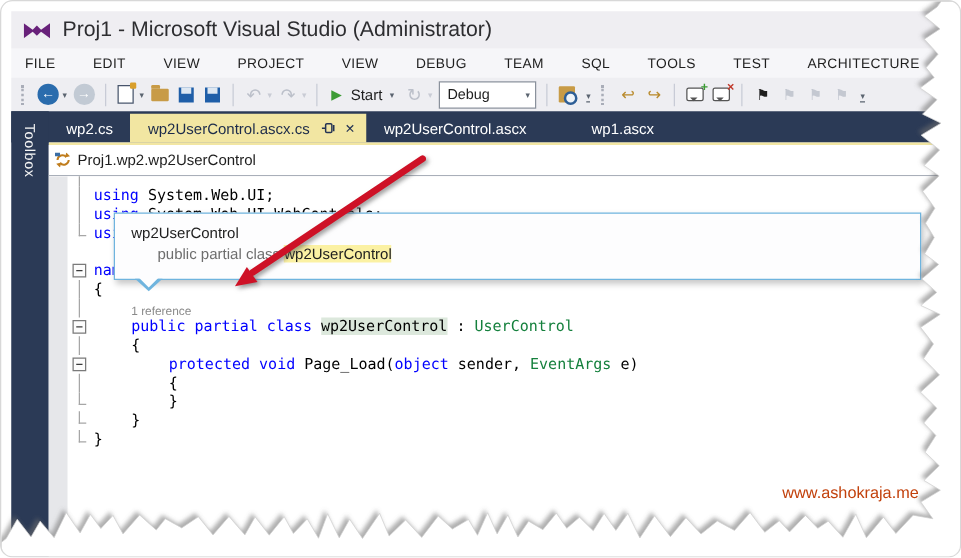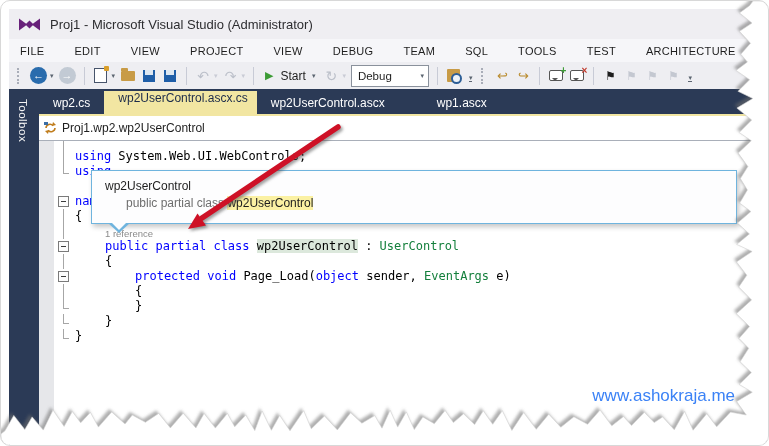--- a/index.html
+++ b/index.html
@@ -2,21 +2,21 @@
 <html><head>
 <meta charset="utf-8">
 <style>
   html,body{margin:0;padding:0;background:#fff;}
   .page{position:relative;width:769px;height:446px;background:#fff;border:1px solid #d8d8d8;
         border-radius:10px;overflow:hidden;font-family:"Liberation Sans",sans-serif;box-sizing:border-box;}
   
   .titlebar{position:absolute;left:8px;top:8px;right:10px;height:30px;background:#efeef2;
             display:flex;align-items:center;}
   .vslogo{margin:0 10px 0 10px;display:flex;}
-  .title-text{font-size:13px;color:#2d2d30;}
+  .title-text{font-size:17px;color:#2d2d30;}
   
   .menubar{position:absolute;left:8px;top:38px;right:10px;height:23px;background:#f6f6f9;
            display:flex;align-items:center;gap:30px;padding-left:11px;}
   .menu-item{font-size:11px;color:#1e1e1e;letter-spacing:.3px;white-space:nowrap;}
   
   .toolbar{position:absolute;left:8px;top:61px;right:10px;height:27px;background:#eeeef2;
            display:flex;align-items:center;gap:5px;padding-left:6px;font-size:12px;color:#1e1e1e;}
   .grip{width:4px;height:16px;border-left:2px dotted #a9adb8;margin:0 2px;}
   .vsep{width:1px;height:18px;background:#c8cbd6;margin:0 3px;}
   .tbtn{display:inline-flex;align-items:center;justify-content:center;min-width:16px;height:20px;cursor:default;}
@@ -46,21 +46,21 @@
   .bubble{width:12px;height:9px;border:1px solid #555;border-radius:2px;position:relative;background:#fff;}
   .bubble:before{content:"";position:absolute;left:2px;bottom:-4px;border:3px solid transparent;border-top-color:#555;}
   .bubble.plus:after{content:"+";position:absolute;right:-4px;top:-6px;color:#3c9b35;font-size:10px;font-weight:bold;}
   .bubble.minus:after{content:"\00d7";position:absolute;right:-4px;top:-6px;color:#c0392b;font-size:10px;font-weight:bold;}
   .bm{font-size:12px;color:#1e1e1e;}
   .bm.dis{color:#c4c8d1;}
   
   .tabwell{position:absolute;left:8px;top:88px;right:0;height:25px;background:#2b3a56;}
   .tab-bar{position:absolute;left:30px;top:2px;right:0;height:23px;display:flex;align-items:center;font-size:12px;}
   .tab{padding:0 14px;height:23px;display:flex;align-items:center;color:#fff;white-space:nowrap;}
-  .tab.active{background:#f2e6a2;color:#1c2b4a;padding:0 9px 0 14px;gap:7px;flex-direction:column;}
+  .tab.active{background:#f2e6a2;color:#1c2b4a;padding:0 9px 0 14px;gap:7px;}
   .tab:last-child{margin-left:24px;}
   .tclose{font-size:10px;color:#253454;}
   .pin{margin-left:2px;}
   .goldbar{position:absolute;left:38px;top:113px;right:0;height:2px;background:#f2e6a2;}
   
   .leftstrip{position:absolute;left:8px;top:88px;width:30px;bottom:0;background:#2b3a56;}
   .toolbox-tab{writing-mode:vertical-rl;color:#f4f4f4;font-size:11.5px;letter-spacing:.5px;margin:10px 0 0 8px;}
   
   .breadcrumb{position:absolute;left:38px;top:115px;right:0;height:24px;background:#fff;
               border-bottom:1px solid #a9afb9;display:flex;align-items:center;gap:5px;padding-left:5px;}
@@ -87,21 +87,21 @@
   .tt-title{font-size:12px;color:#1e1e1e;padding:8px 0 0 13px;}
   .tt-sig{font-size:12px;color:#6e6e6e;padding:3px 0 0 34px;}
   .tt-hl{background:#fbf1a3;color:#1e1e1e;}
   .tt-notch-o{position:absolute;left:16px;bottom:-10px;width:0;height:0;
               border-left:11px solid transparent;border-right:11px solid transparent;border-top:10px solid #6fb4de;}
   .tt-notch-i{position:absolute;left:18px;bottom:-7px;width:0;height:0;
               border-left:9px solid transparent;border-right:9px solid transparent;border-top:9px solid #fdfdfe;}
   
   .arrow-svg{position:absolute;left:0;top:0;z-index:30;pointer-events:none;
              filter:drop-shadow(2px 2.5px 1.5px rgba(80,80,80,.55));}
-  .watermark{position:absolute;right:33px;top:385px;font-size:17px;font-weight:500;color:#3b82f6;z-index:20;}
+  .watermark{position:absolute;right:33px;top:385px;font-size:13px;font-weight:500;color:#c2410c;z-index:20;}
   #tear-svg{position:absolute;left:0;top:0;z-index:40;pointer-events:none;}
 </style>
 </head>
 <body>
 
 <div class="page">
 
   <div class="titlebar">
     <span class="vslogo">
       <svg width="21" height="17" viewBox="0 0 21 17">
@@ -228,20 +228,21 @@
         <rect x="0" y="0" width="4" height="3" fill="#3b6ea5"></rect>
       </svg>
     </span>
     <span class="bc-text">Proj1.wp2.wp2UserControl</span>
   </div>
 
   <div class="editor">
     <div class="margin"></div>
     <div class="code-block">
         <div class="code-line"><span class="gut"><span class="vline"></span></span></div>
+        <div class="code-line"><span class="gut"><span class="vline"></span></span><span class="ctext" style="padding-left: 0px;"><span class="tk-kw">using</span><span class="tk-pl"> System.Web.UI;</span></span></div>
         <div class="code-line"><span class="gut"><span class="vline"></span></span><span class="ctext" style="padding-left: 0px;"><span class="tk-kw">using</span><span class="tk-pl"> System.Web.UI.WebControls;</span></span></div>
         <div class="code-line"><span class="gut"><span class="vend"></span></span><span class="ctext" style="padding-left: 0px;"><span class="tk-kw">using</span></span></div>
         <div class="code-line"><span class="gut"></span><span class="ctext" style="padding-left: 0px;"></span></div>
         <div class="code-line"><span class="gut"><span class="fbox"><span class="minus"></span></span></span><span class="ctext" style="padding-left: 0px;"><span class="tk-kw">namespace</span><span class="tk-pl"> Proj1.wp2</span></span></div>
         <div class="code-line"><span class="gut"><span class="vline"></span></span><span class="ctext" style="padding-left: 0px;"><span class="tk-pl">{</span></span></div>
         <div class="code-line"><span class="gut"><span class="vline"></span></span><span class="ctext" style="padding-left: 30px;"><span class="lens">1 reference</span></span></div>
         <div class="code-line"><span class="gut"><span class="fbox"><span class="minus"></span></span></span><span class="ctext" style="padding-left: 30px;"><span class="tk-kw">public</span><span class="tk-pl"> </span><span class="tk-kw">partial</span><span class="tk-pl"> </span><span class="tk-kw">class</span><span class="tk-pl"> </span><span class="tk-hl">wp2UserControl</span><span class="tk-pl"> : </span><span class="tk-ty">UserControl</span></span></div>
         <div class="code-line"><span class="gut"><span class="vline"></span></span><span class="ctext" style="padding-left: 30px;"><span class="tk-pl">{</span></span></div>
         <div class="code-line"><span class="gut"><span class="fbox"><span class="minus"></span></span></span><span class="ctext" style="padding-left: 60px;"><span class="tk-kw">protected</span><span class="tk-pl"> </span><span class="tk-kw">void</span><span class="tk-pl"> Page_Load(</span><span class="tk-kw">object</span><span class="tk-pl"> sender, </span><span class="tk-ty">EventArgs</span><span class="tk-pl"> e)</span></span></div>
         <div class="code-line"><span class="gut"><span class="vline"></span></span><span class="ctext" style="padding-left: 60px;"><span class="tk-pl">{</span></span></div>

